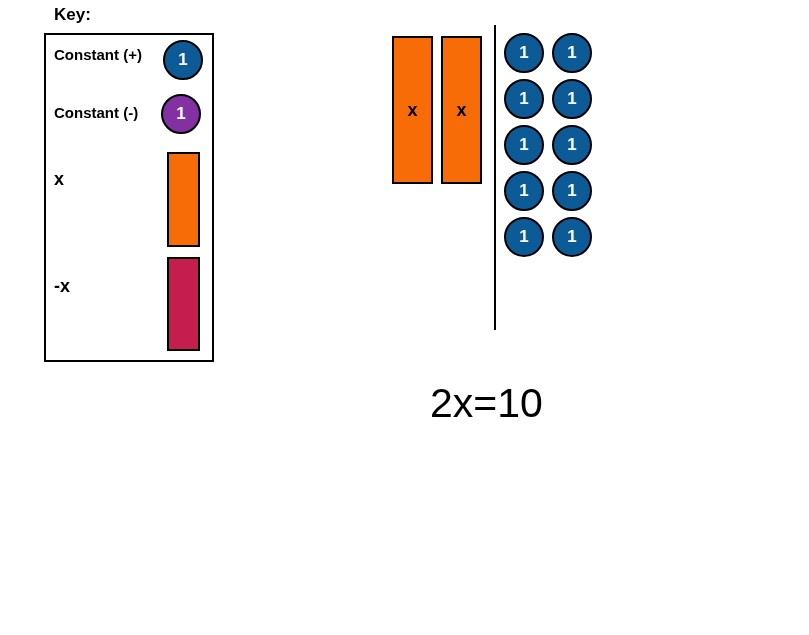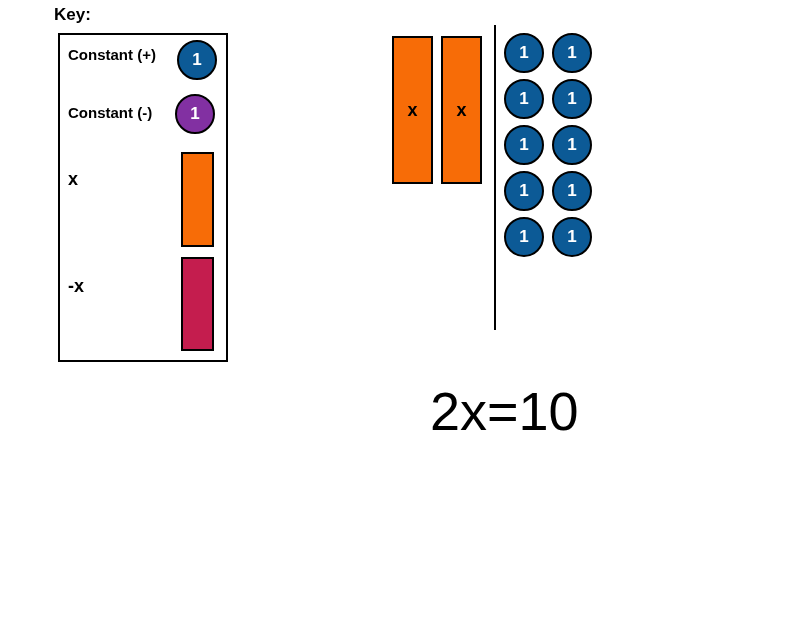--- a/index.html
+++ b/index.html
@@ -11,21 +11,21 @@
     overflow: hidden;
   }
   .canvas { position: absolute; inset: 0; margin-left: 28px; }
 
   
   .key-title {
     position: absolute; left: 26px; top: 5px;
     font-size: 17px; font-weight: 700; color: #000;
   }
   .key-box {
-    position: absolute; left: 30px; top: 33px;
+    position: absolute; left: 16px; top: 33px;
     width: 170px; height: 329px;
     border: 2px solid #000;
   }
   .key-label {
     position: absolute; left: 8px;
     font-size: 15px; font-weight: 700; color: #000;
     white-space: nowrap;
   }
   .lbl-cpos { top: 11px; }
   .lbl-cneg { top: 69px; }
@@ -67,21 +67,21 @@
     position: absolute; left: 476px; top: 33px;
     display: grid;
     grid-template-columns: 40px 40px;
     grid-auto-rows: 40px;
     column-gap: 8px; row-gap: 6px;
   }
   .unit-circle { width: 40px; height: 40px; }
 
   .equation {
     position: absolute; left: 402px; top: 380px;
-    font-size: 54px; font-weight: 300; color: #000;
+    font-size: 41px; font-weight: 300; color: #000;
     letter-spacing: 0px;
   }
 </style>
 </head>
 <body>
 
 <div class="canvas">
 
   <div class="key-title">Key:</div>
 

